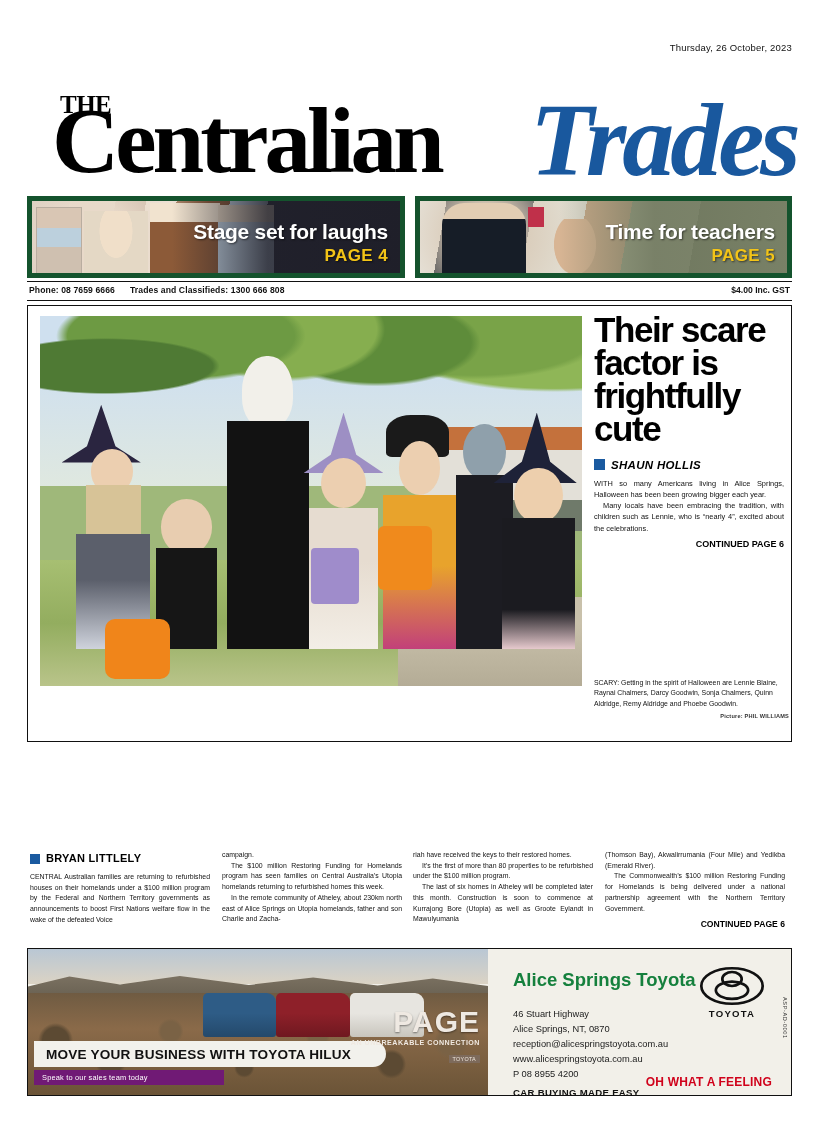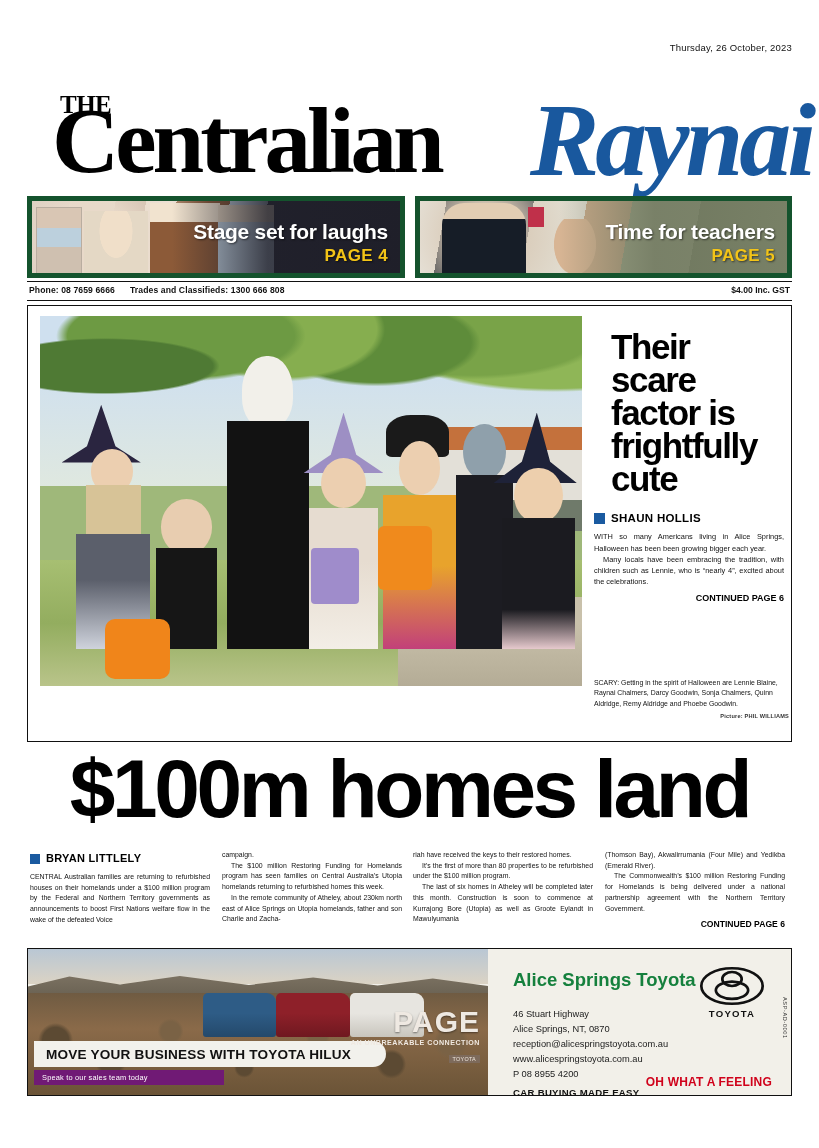--- a/index.html
+++ b/index.html
@@ -167,26 +167,26 @@
     background:linear-gradient(180deg,#1b1b20 0 70%,#e6c9cd 100%);}
   .k7 .head{position:absolute;left:22%;bottom:50%;width:56%;height:22%;
     background:#edcfad;border-radius:50%;}
   .k7 .hat{position:absolute;left:-2%;bottom:66%;width:96%;height:28%;
     background:#1e2238;clip-path:polygon(52% 0,68% 70%,100% 100%,0 100%,34% 70%);}
   .pumpkin{position:absolute;left:12%;bottom:2%;width:12%;height:16%;
     background:#f0851a;border-radius:10px;}
 
   .story{position:absolute;left:566px;top:8px;width:190px;}
   .story h1{
-    margin:17px;font-size:35px;line-height:.94;font-weight:bold;color:#000;
+    margin:0;font-size:35px;line-height:.94;font-weight:bold;color:#000;
     letter-spacing:-1.4px;font-family:"Liberation Sans",sans-serif;
   }
   .byline{margin-top:13px;display:flex;align-items:center;gap:6px;}
   .byline .sq{width:11px;height:11px;background:#1a5aa0;display:block;}
-  .byline .nm{font-size:11.5px;font-weight:bold;letter-spacing:.3px;color:#000;}
+  .byline .nm{font-size:11.5px;font-weight:bold;letter-spacing:.3px;color:#000;font-style:italic;}
   .body-sm{margin-top:7px;font-size:7.4px;line-height:1.52;color:#111;text-align:justify;}
   .body-sm p{margin:0 0 0 0;}
   .body-sm p+p{text-indent:9px;}
   .contd{margin-top:5px;text-align:right;font-size:9px;font-weight:bold;color:#000;}
   .caption{
     position:absolute;left:566px;top:372px;width:195px;
     font-size:6.9px;line-height:1.5;color:#111;
   }
   .caption .credit{
     display:block;text-align:right;font-size:5.6px;font-weight:bold;
@@ -287,21 +287,21 @@
 </head>
 <body>
 
 <div class="page">
 
   <div class="masthead">
     <div class="date-line">Thursday, 26 October, 2023</div>
     <div class="logo">
       <span class="the">THE</span>
       <span class="centralian">Centralian</span>
-      <span class="today">Raynai</span>
+      <span class="today">Trades</span>
     </div>
   </div>
 
   <div class="teasers">
     <div class="teaser left">
       <div class="teaser-bg tz-left">
         <div class="ph1"></div>
           <div class="ph2"></div>
           <div class="ph3"></div>
           <div class="ph4"></div>
@@ -395,21 +395,20 @@
       </div>
       <div class="contd">CONTINUED PAGE 6</div>
     </div>
 
     <div class="caption">
       <span>SCARY: Getting in the spirit of Halloween are Lennie Blaine, Raynai Chalmers, Darcy Goodwin, Sonja Chalmers, Quinn Aldridge, Remy Aldridge and Phoebe Goodwin.</span>
       <span class="credit">Picture: PHIL WILLIAMS</span>
     </div>
   </div>
 
-  <div class="hl2">$100m homes land</div>
 
   <div class="cols">
     <div class="col c1">
       <div class="byline2">
         <span class="sq"></span>
         <span class="nm">BRYAN LITTLELY</span>
       </div>
       <p>CENTRAL Australian families are returning to refurbished houses on their homelands under a $100 million program by the Federal and Northern Territory governments as announcements to boost First Nations welfare flow in the wake of the defeated Voice</p>
     </div>
     <div class="col c2">

